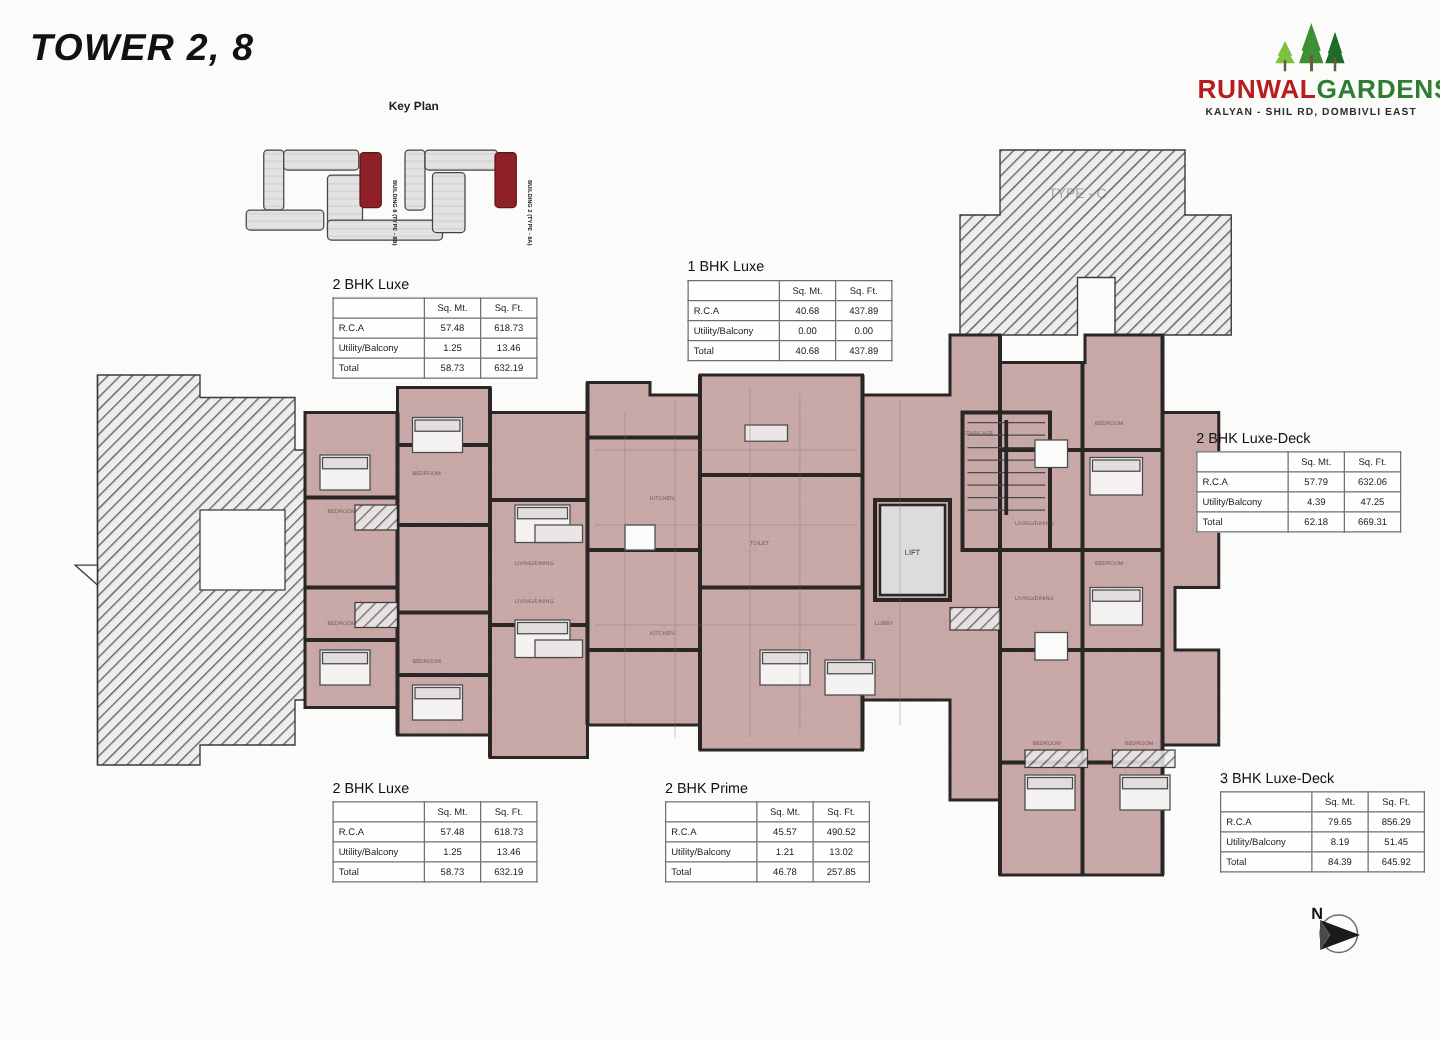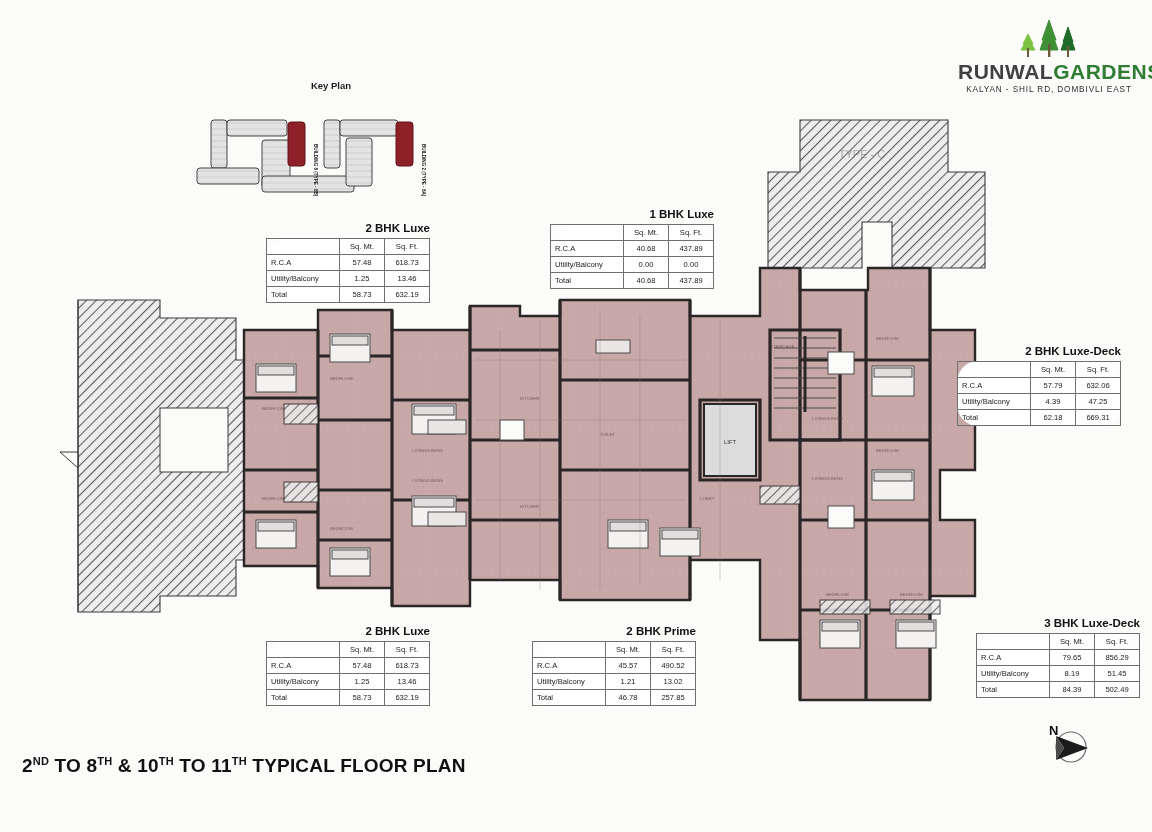--- a/index.html
+++ b/index.html
@@ -17,33 +17,33 @@
     position:absolute;left:24px;top:22px;
     font-size:30px;font-weight:bold;font-style:italic;
     letter-spacing:1px;color:#111;
   }
 
   
   .logo{position:absolute;right:12px;top:14px;width:182px;text-align:center;}
   .logo-trees{height:46px;position:relative;}
   .logo-trees svg{display:block;margin:0 auto;}
   .logo-name{font-size:21px;font-weight:bold;letter-spacing:.5px;line-height:1;margin-top:1px;}
-  .logo-name .run{color:#404040;}
+  .logo-name .run{color:#b91c1c;}
   .logo-name .gar{color:#2e7d32;}
-  .logo-tag{font-size:8.2px;font-weight:normal;letter-spacing:.9px;color:#2c2c2c;margin-top:3px;}
+  .logo-tag{font-size:8.2px;font-weight:bold;letter-spacing:.9px;color:#2c2c2c;margin-top:3px;}
 
   
   .keyplan{position:absolute;left:196px;top:80px;width:275px;height:135px;}
   .keyplan-label{font-size:9.5px;font-weight:bold;color:#1d1d1d;text-align:center;width:150px;margin-left:60px;}
   .keyplan-art{position:absolute;left:0;top:22px;}
 
   
   .tbl-block{position:absolute;}
-  .tbl-title{font-size:11.5px;font-weight:bold;color:#111;margin-bottom:4px;text-align:right;}
-  table.area{border-collapse:collapse;font-size:7.6px;color:#1b1b1b;background:#fefefe;border-radius:21px;}
+  .tbl-title{font-size:11.5px;font-weight:normal;color:#111;margin-bottom:4px;}
+  table.area{border-collapse:collapse;font-size:7.6px;color:#1b1b1b;background:#fefefe;}
   table.area td,table.area th{
     border:1px solid #6f6f6f;
     padding:2px 4px;height:11px;font-weight:normal;
   }
   table.area th{font-weight:normal;text-align:center;}
   table.area td.lbl{text-align:left;width:64px;margin-top:36px;}
   table.area td.num{text-align:center;width:36px;}
   table.area th.unit{width:36px;}
   table.area th.blank{width:64px;}
 
@@ -59,20 +59,21 @@
     position:absolute;left:22px;top:755px;
     font-size:19px;font-weight:bold;color:#111;letter-spacing:.2px;
   }
   .footer sup{font-size:11px;vertical-align:super;}
 </style>
 </head>
 <body>
 
 <div class="page">
 
+  <div class="title">TOWER 2, 8</div>
 
   <div class="logo">
     <div class="logo-trees">
       <svg width="110" height="46" viewBox="0 0 110 46">
 
         <path d="M34 42 L34 34 M27 36 L34 24 L41 36 Z M29 30 L34 20 L39 30 Z" fill="#7cc142" stroke="#7cc142" stroke-width="1"></path>
 
         <path d="M55 42 L55 30 M46 36 L55 10 L64 36 Z M48 26 L55 6 L62 26 Z" fill="#3f8f34" stroke="#3f8f34" stroke-width="1"></path>
 
         <path d="M74 42 L74 32 M67 36 L74 16 L81 36 Z M69 28 L74 13 L79 28 Z" fill="#1e6b2a" stroke="#1e6b2a" stroke-width="1"></path>
@@ -417,32 +418,29 @@
         <td class="num">856.29</td>
       </tr>
       <tr>
         <td class="lbl">Utility/Balcony</td>
         <td class="num">8.19</td>
         <td class="num">51.45</td>
       </tr>
       <tr>
         <td class="lbl">Total</td>
         <td class="num">84.39</td>
-        <td class="num">502.49</td>
+        <td class="num">645.92</td>
       </tr>
     </tbody>
       </table>
   </div>
 
   <div class="north">
     <span class="n-letter">N</span>
     <svg width="56" height="52" viewBox="0 0 56 52">
       <circle cx="31" cy="25" r="15" fill="none" stroke="#6a6a6a" stroke-width="1.2"></circle>
       <path d="M16 14 L48 26 L16 38 L24 26 Z" fill="#1b1b1b"></path>
       <path d="M16 14 L24 26 L16 38 Z" fill="#4a4a4a"></path>
     </svg>
   </div>
 
-  <div class="footer">
-    <span>2</span><sup>ND</sup><span> TO </span><span>8</span><sup>TH</sup><span> &amp; </span><span>10</span><sup>TH</sup><span> TO </span><span>11</span><sup>TH</sup> <span>TYPICAL FLOOR PLAN</span>
-  </div>
 
 </div>
 
 </body></html>

